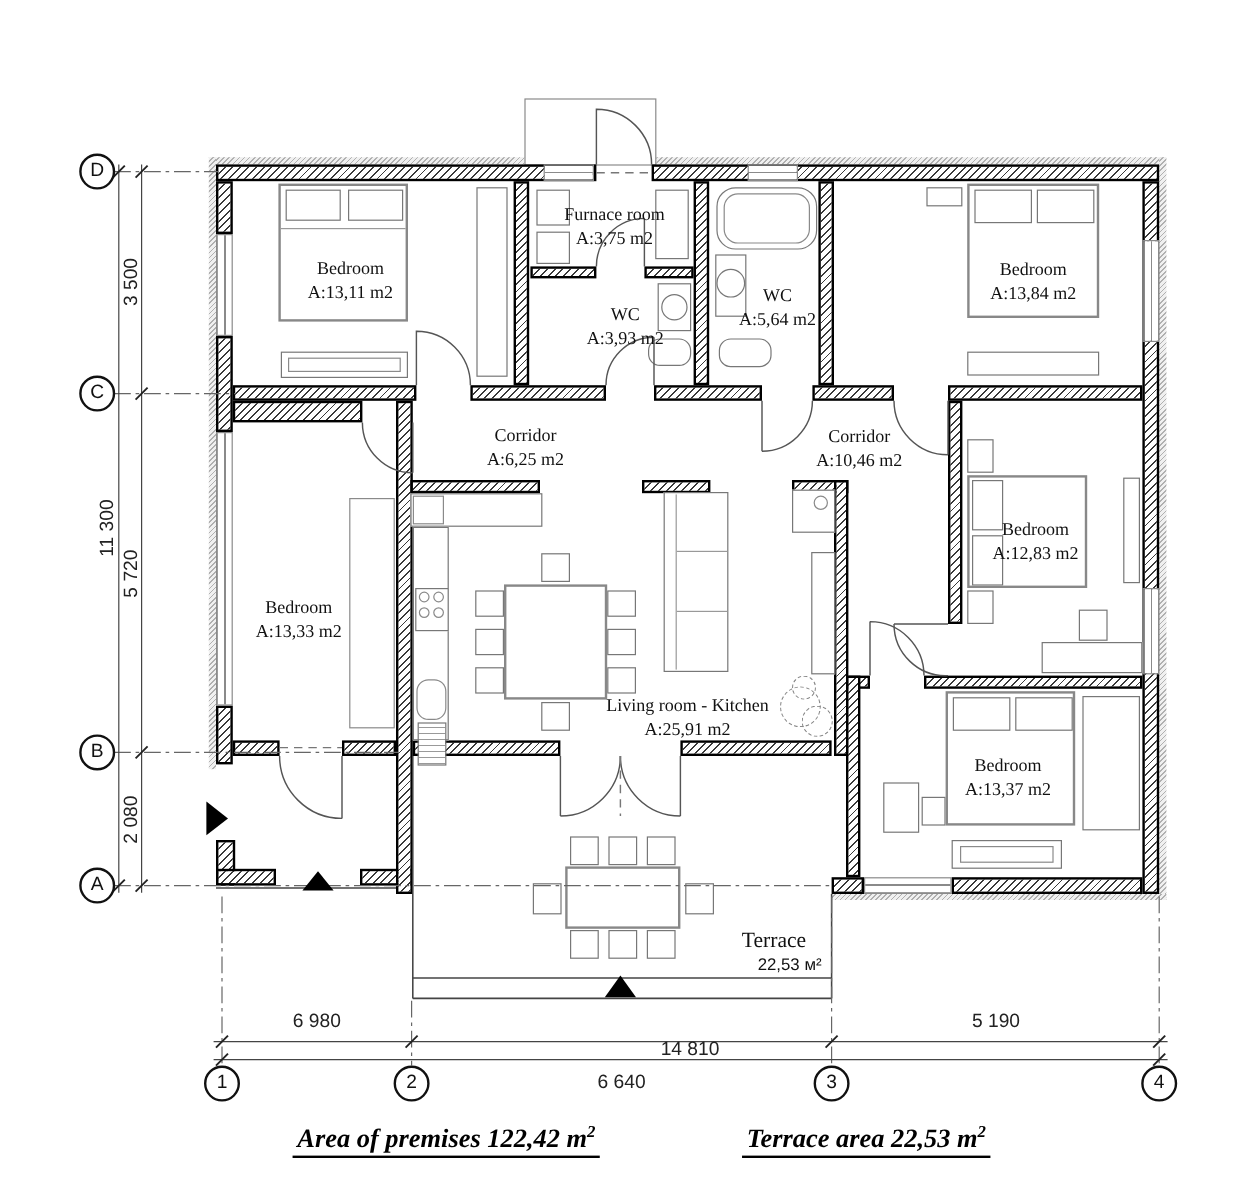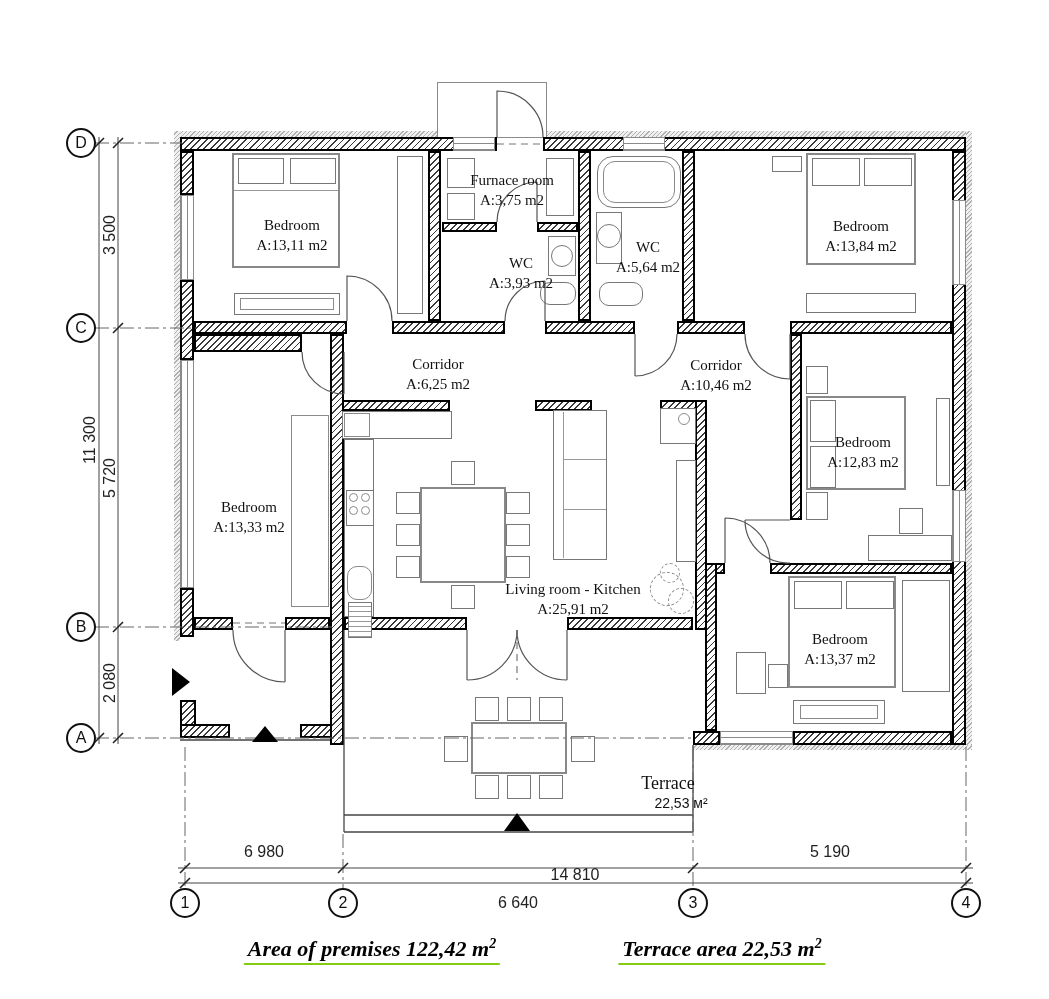--- a/index.html
+++ b/index.html
@@ -37,21 +37,21 @@
   .dimv { transform:translate(-50%,-50%) rotate(-90deg); }
 
   .bubble { position:absolute; width:30px; height:30px; box-sizing:border-box; border:2px solid #111;
             border-radius:50%; background:#fff; text-align:center;
             font:16px/26px "Liberation Sans", sans-serif; color:#111; }
 
   svg.overlay { position:absolute; left:0; top:0; pointer-events:none; }
 
   .footer-text { position:absolute; transform:translateX(-50%); white-space:nowrap;
                  font:italic 700 22px "Liberation Serif", serif; color:#000;
-                 border-bottom:2px solid #84cc16; padding:0 4px 1px 4px;text-align:right; }
+                 border-bottom:2px solid #000000; padding:0 4px 1px 4px;text-align:right; }
   .footer-text sup { font-size:14px; }
 </style>
 </head>
 <body>
 
 <div id="canvas">
 
 
   <div class="insul" style="left:175px;top:131px;width:796px;height:6px"></div>
   <div class="insul" style="left:174px;top:131px;width:6px;height:510px"></div>
@@ -302,21 +302,21 @@
     <span class="rarea">A:25,91 m2</span>
   </div>
   <div class="label" style="left:863px;top:443px">
     <span class="rname">Bedroom</span>
     <span class="rarea">A:12,83 m2</span>
   </div>
   <div class="label" style="left:840px;top:640px">
     <span class="rname">Bedroom</span>
     <span class="rarea">A:13,37 m2</span>
   </div>
-  <div class="label label-terrace" style="left:668px;top:783px">
+  <div class="label label-terrace" style="left:645px;top:783px">
     <span class="rname">Terrace</span>
     <span class="rarea">22,53 м²</span>
   </div>
 
   <div class="bubble" style="left:66px;top:128px"><span>D</span></div>
   <div class="bubble" style="left:66px;top:313px"><span>C</span></div>
   <div class="bubble" style="left:66px;top:612px"><span>B</span></div>
   <div class="bubble" style="left:66px;top:723px"><span>A</span></div>
   <div class="bubble" style="left:170px;top:888px"><span>1</span></div>
   <div class="bubble" style="left:328px;top:888px"><span>2</span></div>

